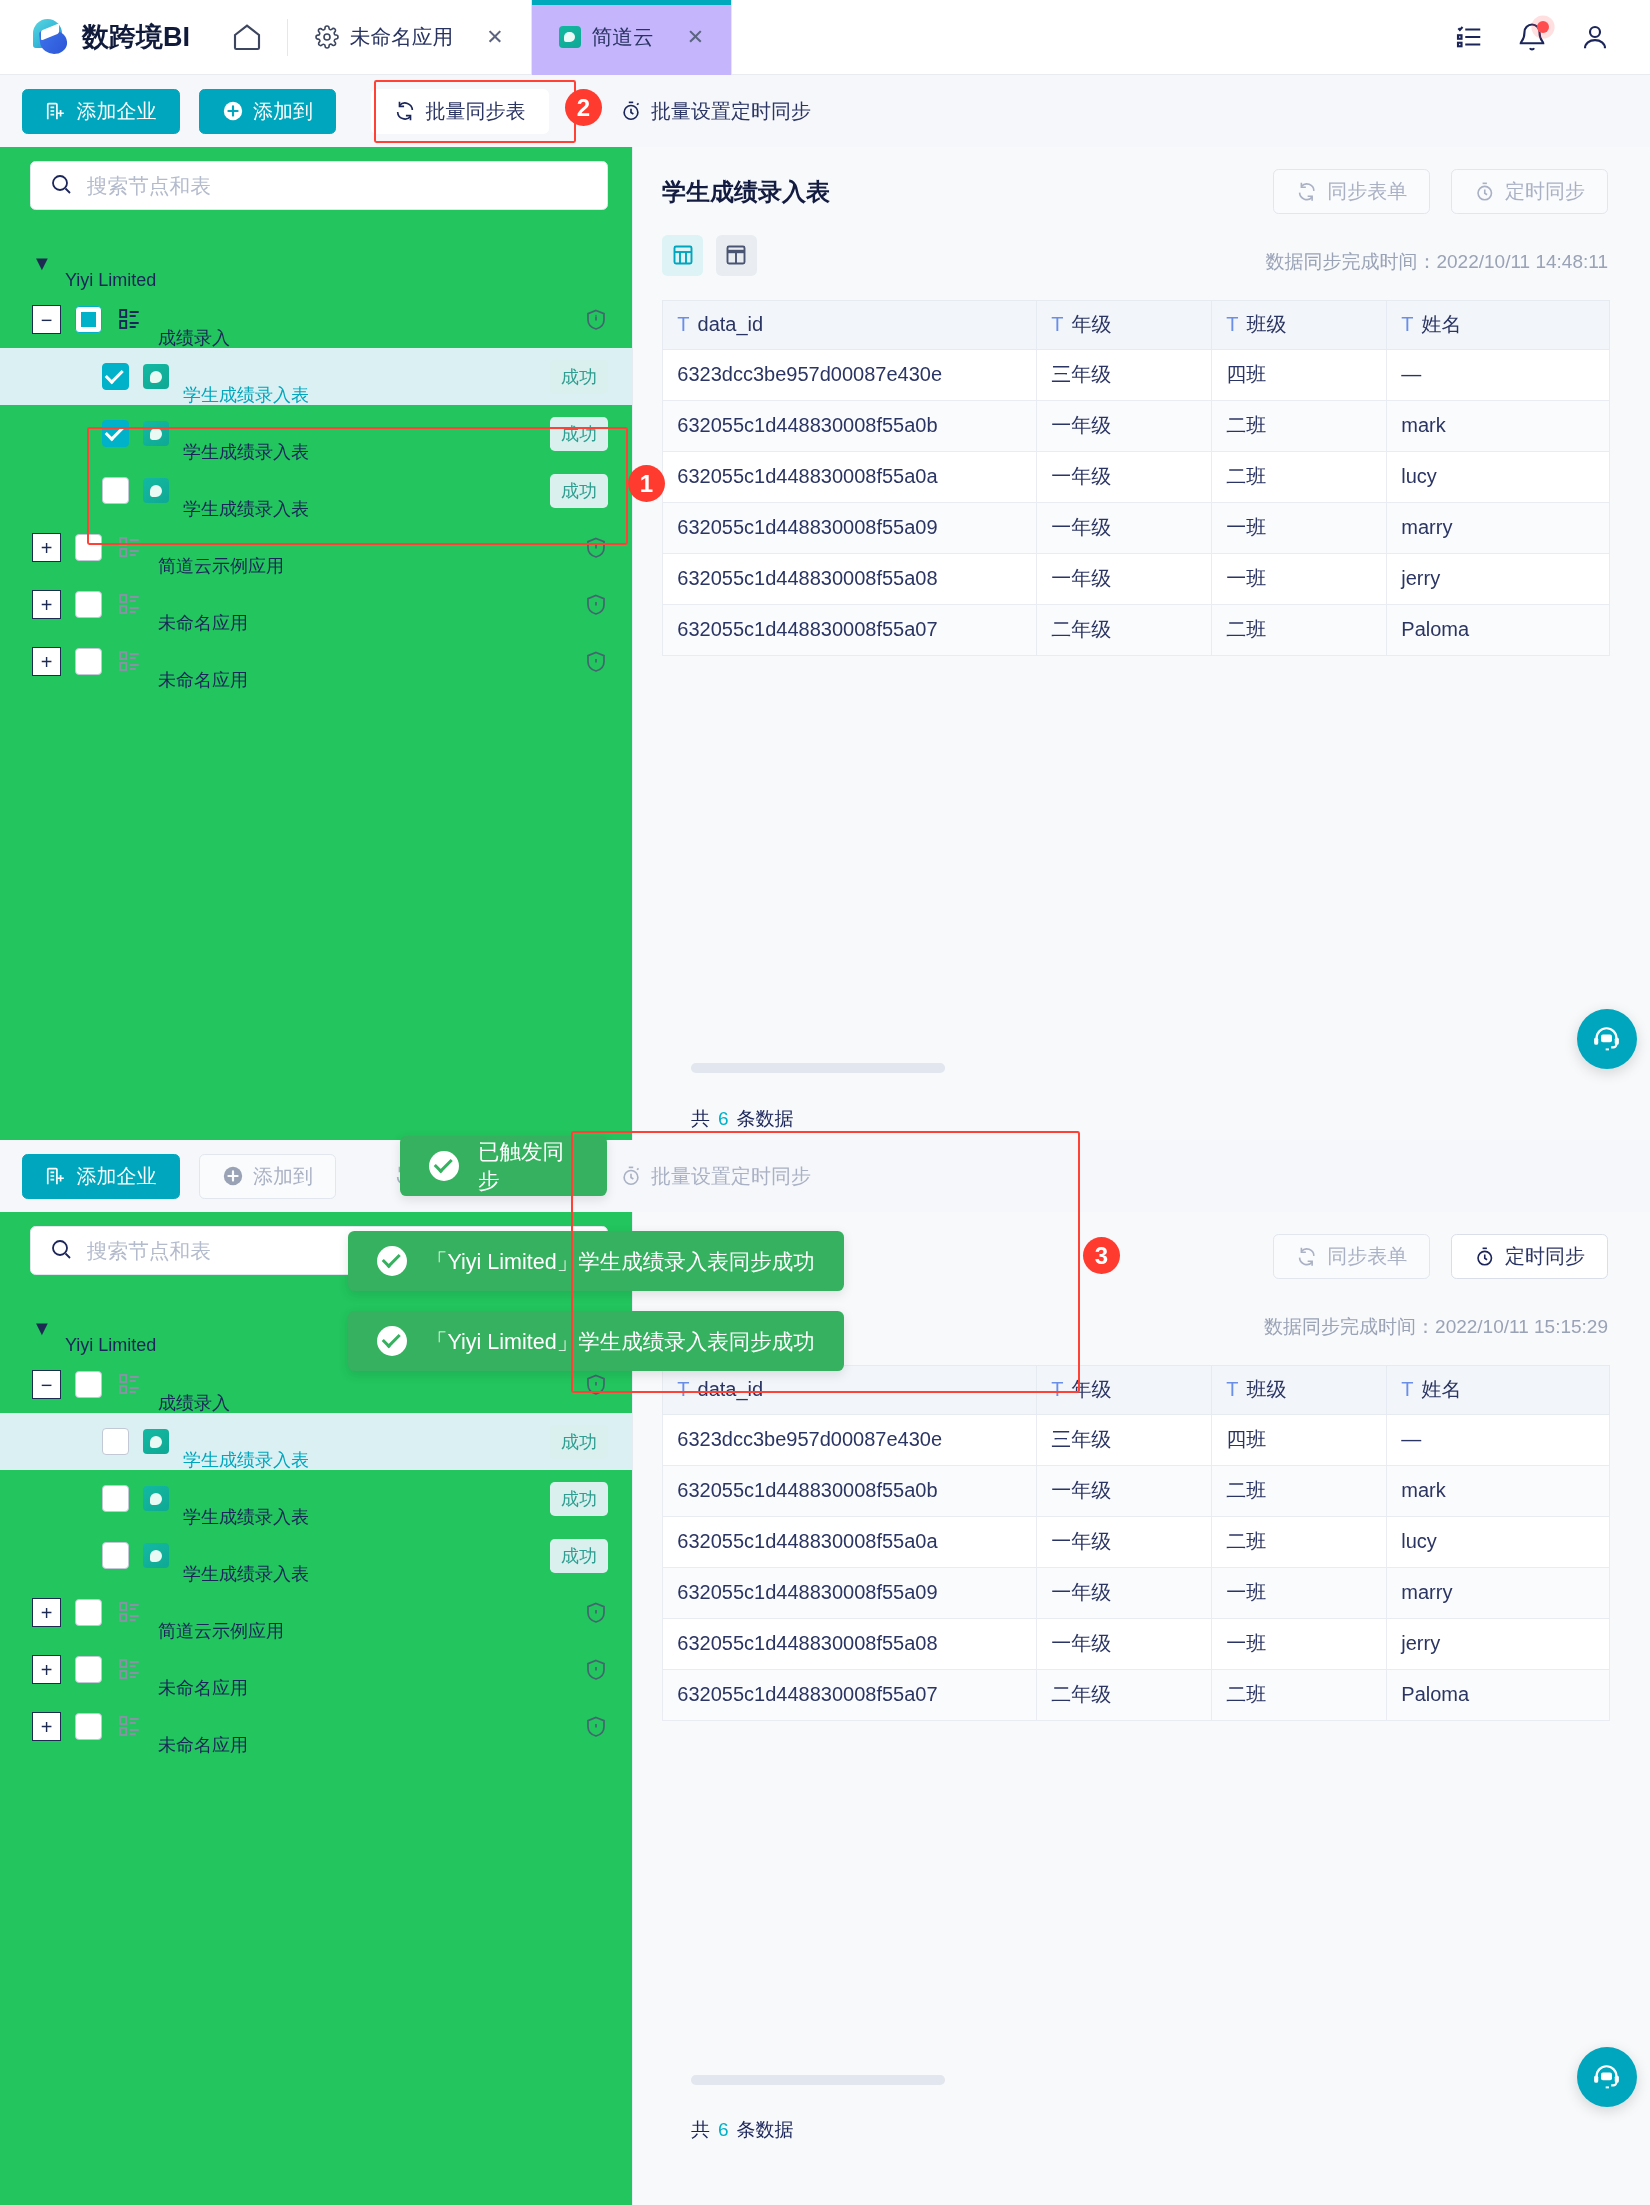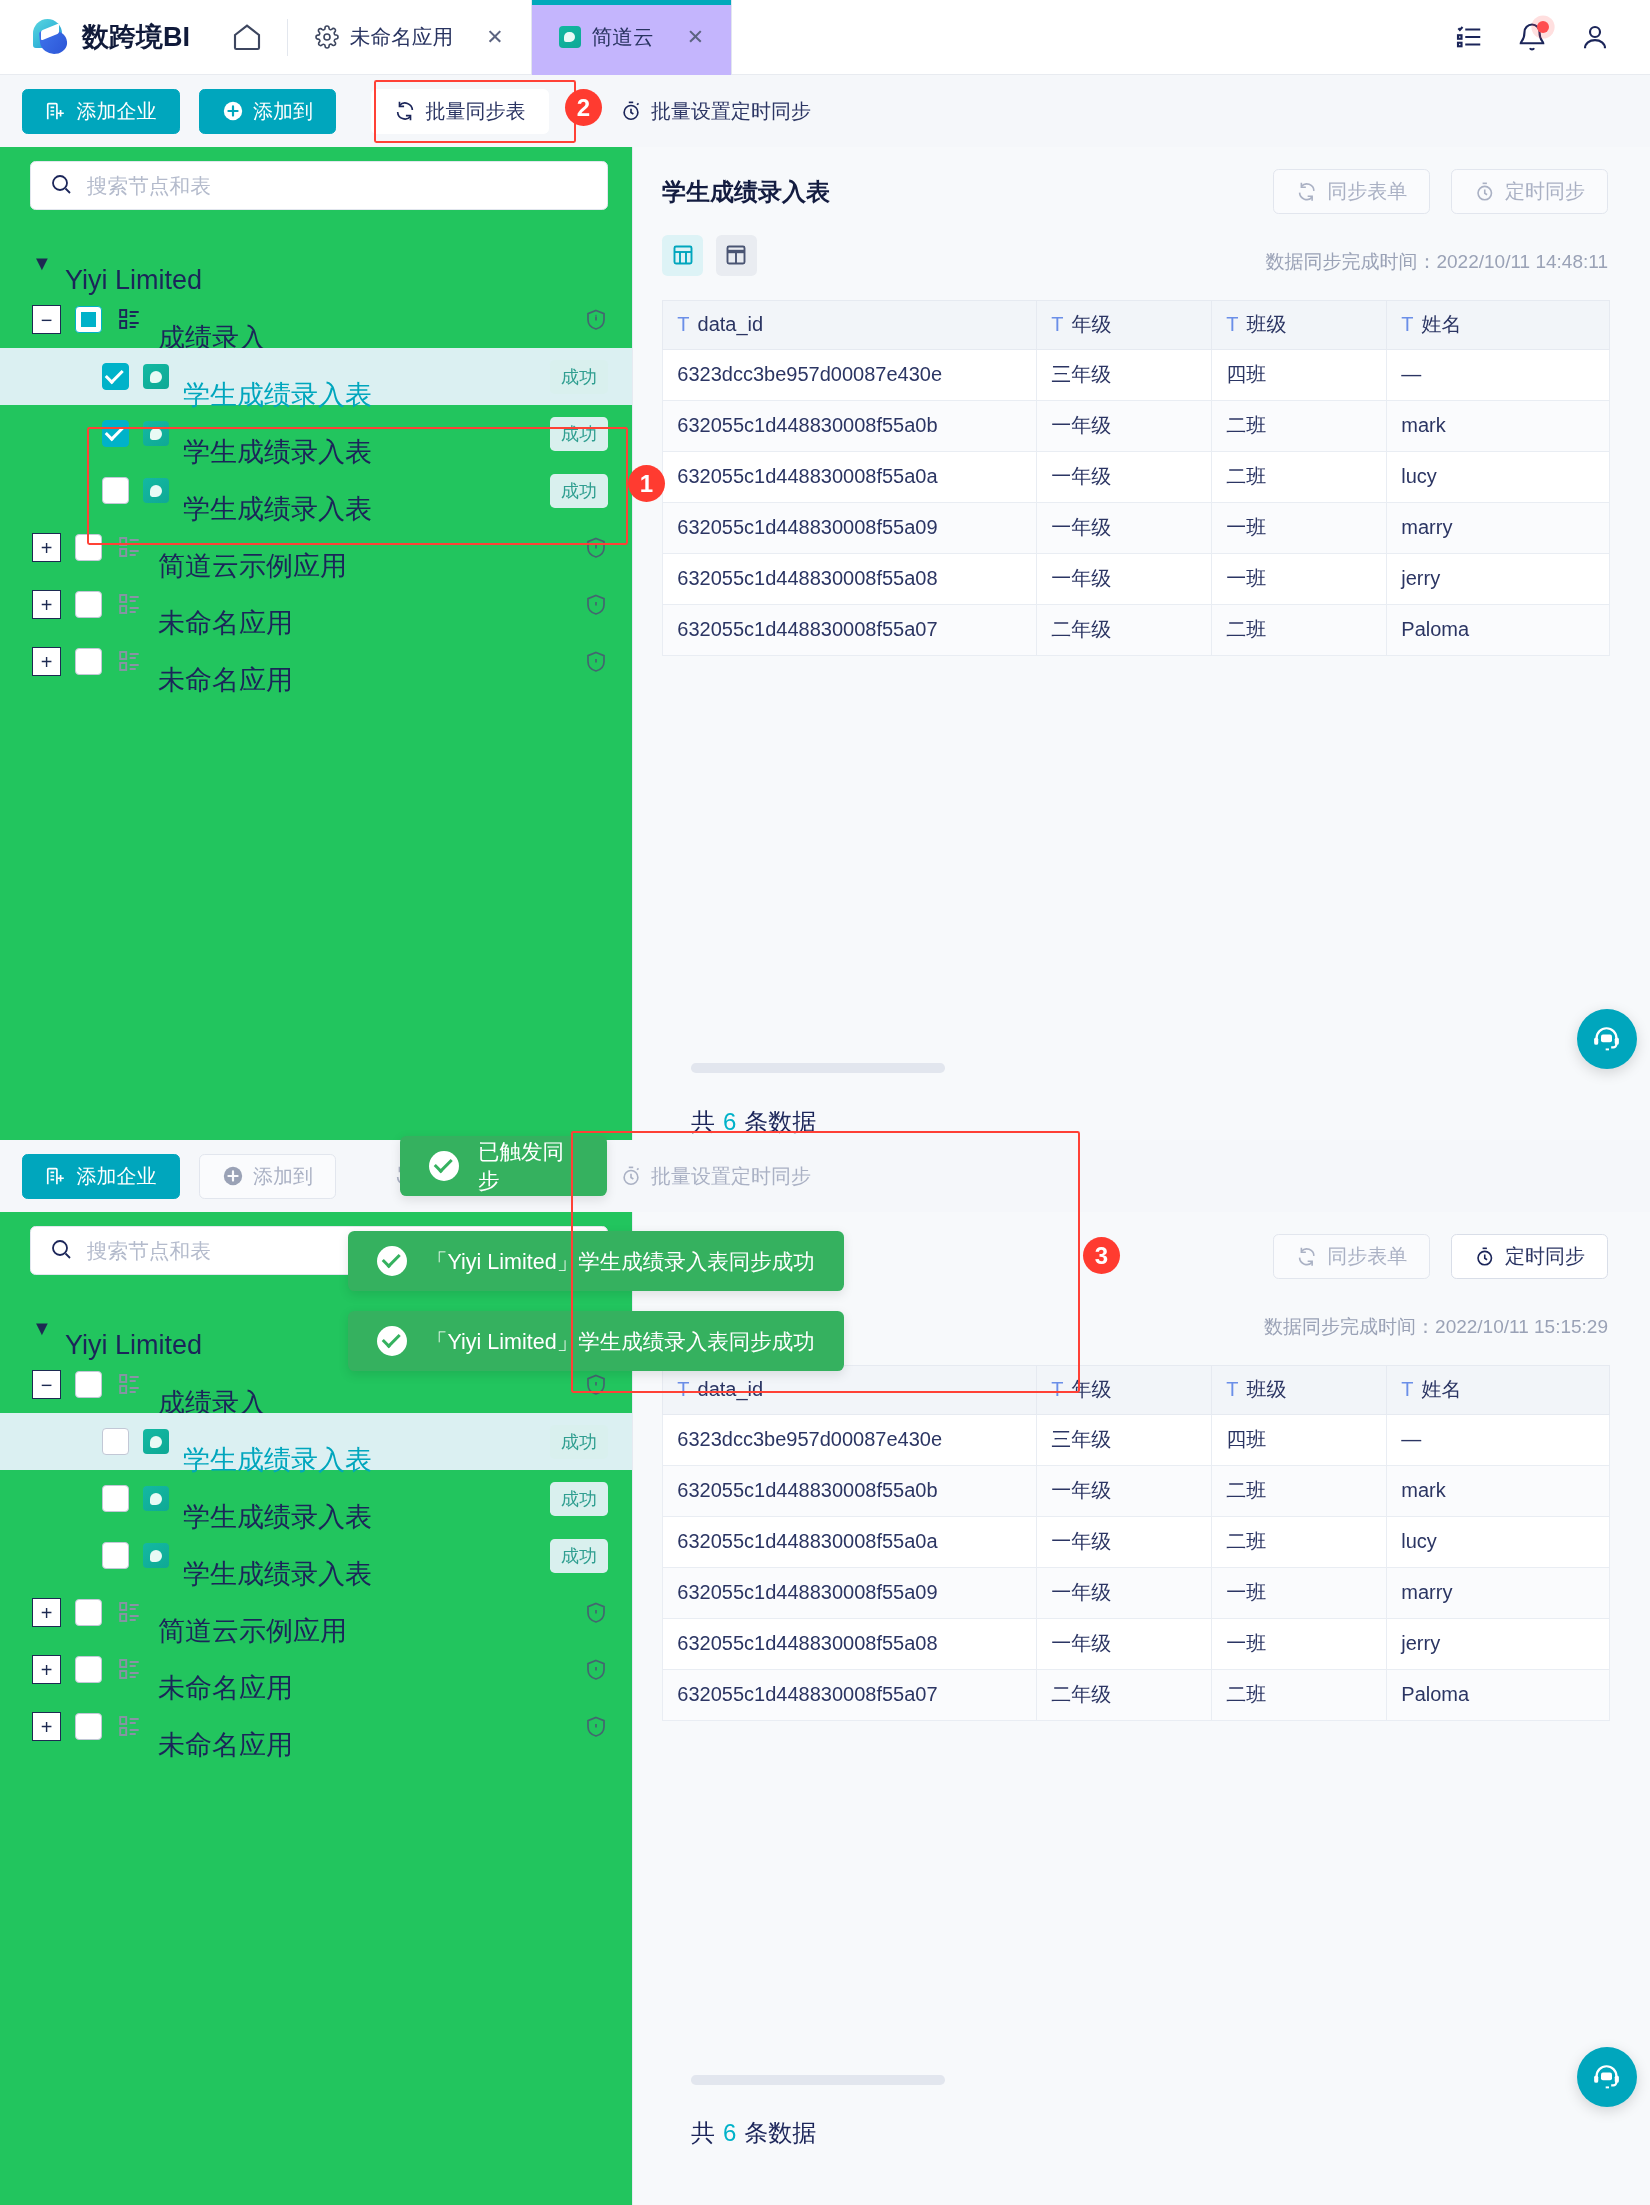--- a/index.html
+++ b/index.html
@@ -120,21 +120,21 @@
   .cb.checked { background:#00b2c9; border-color:#00b2c9; }
   .cb.checked::after{ content:""; width:13.5px; height:7.2px; border-left:3.2px solid #fff; border-bottom:3.2px solid #fff;
         transform:rotate(-45deg) translate(0.8px,-2.4px); }
   .cb.indet { background:#fff; border-color:#00b2c9; }
   .cb.indet::after{ content:""; width:15px; height:15px; background:#00b2c9; }
   .node-ic { width:27px; height:25.4px; flex:none; }
   .form-ic { width:25.4px; height:25.4px; border-radius:4px; flex:none;
         background:linear-gradient(145deg,#13b9a2,#0fa895);
         display:flex; align-items:center; justify-content:center; }
   .form-ic i{ display:block; width:12px; height:12px; border-radius:50% 50% 50% 20%; background:#e9faf5; }
-  .tree-label { font-size:27px; color:#1b2559; white-space:nowrap;margin-top:36px; }
+  .tree-label { font-size:18px; color:#1b2559; white-space:nowrap;margin-top:36px; }
   .tree-label.active { color:#00a6bd; }
   .tree-right { margin-left:auto; display:flex; align-items:center; }
   .status-chip { background:#d9f0ee; color:#2f9e90; font-size:18px; border-radius:4.8px; padding:4.8px 11px; }
   .shield { width:24px; height:25.4px; opacity:.85; }
 
   
   .content { flex:1; position:relative; padding:0 0 0 0; background:#f7f9fb; }
   .content-head { display:flex; align-items:center; padding:22px 43px 0 29px; }
   .content-title { font-size:24px; font-weight:bold; color:#131c40; }
   .content-head .acts { margin-left:auto; display:flex; gap:20.7px; }
@@ -149,21 +149,21 @@
     background:#f2f5f9; border:0.8px solid #e6eaf1; height:49px; text-align:left;
     font-weight:normal; font-size:20px; color:#2b3563; padding:0 14.3px;
   }
   table.grid td {
     border:0.8px solid #e9edf3; height:51px; font-size:20px; color:#2b3563; padding:0 14.3px;
     background:#fff; overflow:hidden; white-space:nowrap; text-overflow:ellipsis;
   }
   table.grid tr:nth-child(even) td { background:#fafbfd; }
   .tcol { color:#6b8fe8; margin-right:8px; font-size:20px; }
   .hscroll { width:254px; height:9.5px; border-radius:4.8px; background:#e2e6ee; margin:14.3px 0 0 29px; }
-  .total { font-size:24px; color:#1b2559; margin:20.7px 0 0 29px; }
+  .total { font-size:19px; color:#1b2559; margin:20.7px 0 0 29px; }
   .total b { color:#00b2c9; font-weight:normal; padding:0 8px; }
 
   .fab {
     position:absolute; width:60px; height:60px; border-radius:50%; background:#00a6bd;
     display:flex; align-items:center; justify-content:center; box-shadow:0 4px 14.3px rgba(0,0,0,.15);
   }
 
   
   .toast {
     position:absolute; display:flex; align-items:center; gap:19px;

